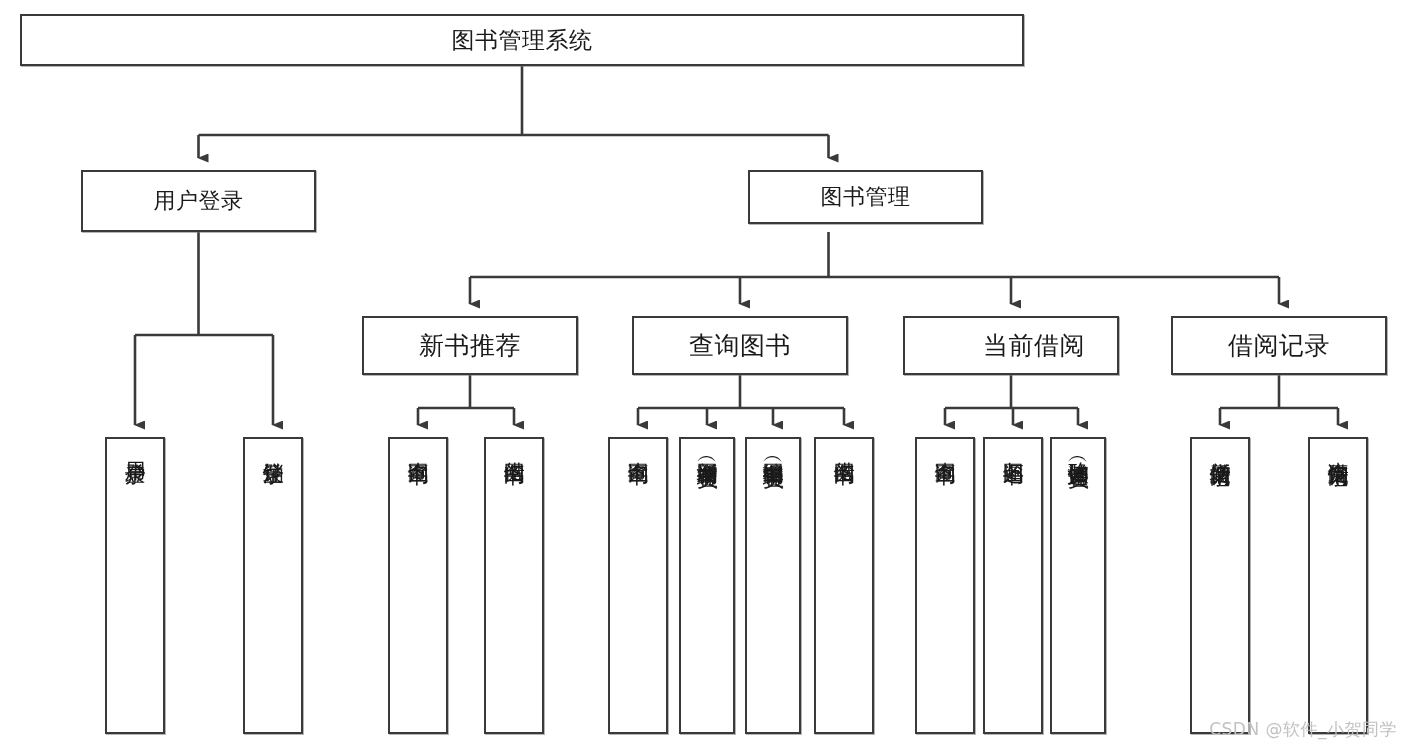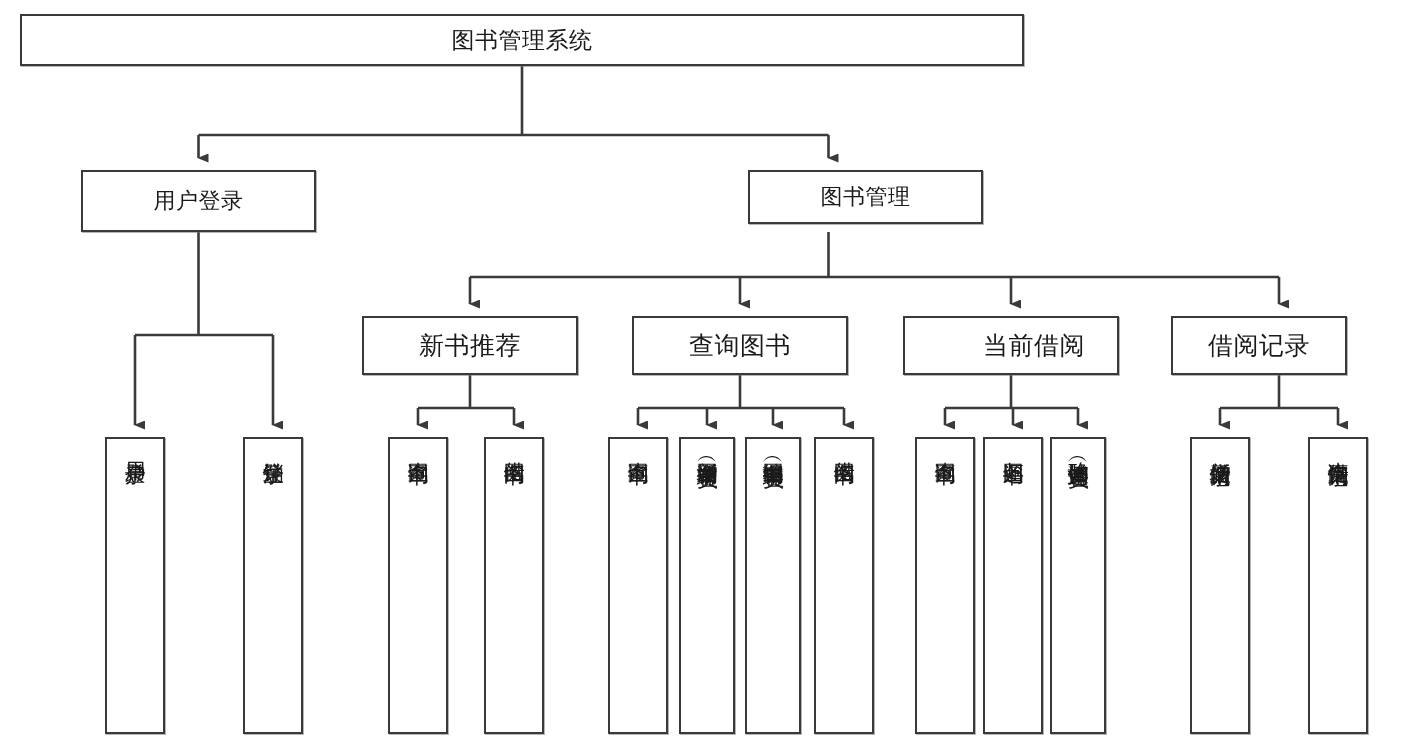--- a/index.html
+++ b/index.html
@@ -123,21 +123,21 @@
       </div>
       <div class="node lvl3" style="left: 362px; top: 316px; width: 216px; height: 59px;">
         <span class="lbl">新书推荐</span>
       </div>
       <div class="node lvl3" style="left: 632px; top: 316px; width: 216px; height: 59px;">
         <span class="lbl">查询图书</span>
       </div>
       <div class="node lvl3" style="left: 903px; top: 316px; width: 216px; height: 59px; padding-left: 46px;">
         <span class="lbl">当前借阅</span>
       </div>
-      <div class="node lvl3" style="left: 1171px; top: 316px; width: 176px; height: 59px;">
+      <div class="node lvl3" style="left: 1171px; top: 316px; width: 216px; height: 59px;">
         <span class="lbl">借阅记录</span>
       </div>
       <div class="node leaf" style="left: 105px; top: 437px; width: 60px; height: 297px;">
         <span class="lbl">用户登录</span>
       </div>
       <div class="node leaf" style="left: 243px; top: 437px; width: 60px; height: 297px;">
         <span class="lbl">注销登录</span>
       </div>
       <div class="node leaf" style="left: 388px; top: 437px; width: 60px; height: 297px;">
         <span class="lbl">查询图书</span>
@@ -167,13 +167,14 @@
         <span class="lbl">确认归还（管理员）</span>
       </div>
       <div class="node leaf" style="left: 1190px; top: 437px; width: 60px; height: 297px;">
         <span class="lbl">新增借阅记录</span>
       </div>
       <div class="node leaf" style="left: 1308px; top: 437px; width: 60px; height: 297px;">
         <span class="lbl">查询借阅记录</span>
       </div>
     </div>
 
+  <div id="watermark">CSDN @软件_小贺同学</div>
 </div>
 
 </body></html>

